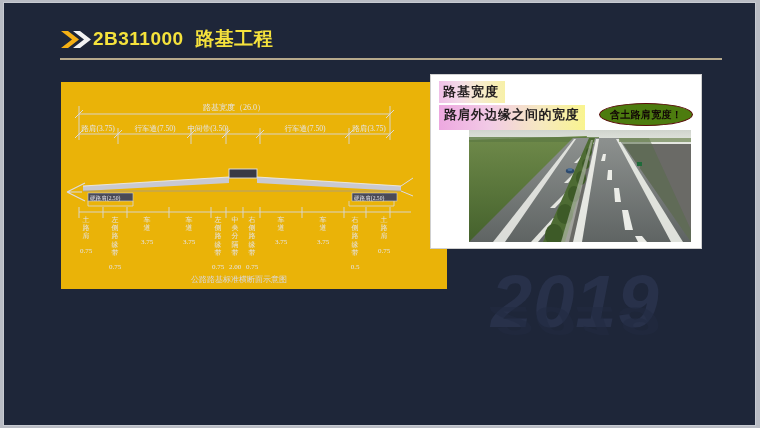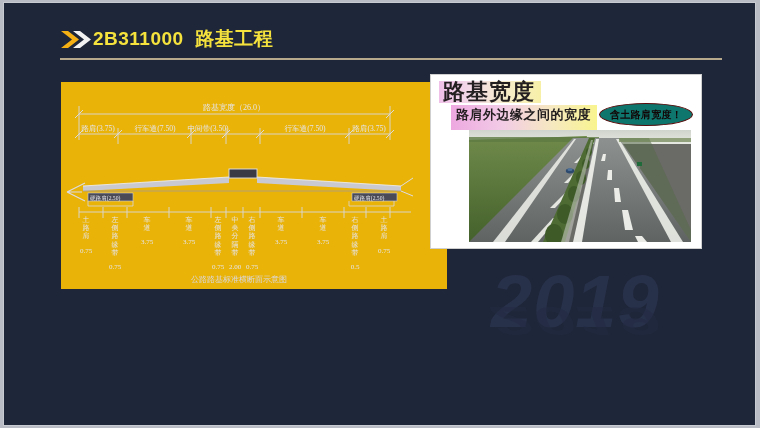--- a/index.html
+++ b/index.html
@@ -70,36 +70,36 @@
     width: 272px; height: 175px;
     background: #ffffff;
     border: 1px solid #cfcfcf;
   }
   #rt-title-wrap {
     position: absolute; left: 8px; top: 6px;
     padding: 0 6px 0 4px;
     background: linear-gradient(90deg,#f0c0e8 0%, #f3d9e8 30%, #f6eccd 62%, #f7f0a8 100%);
   }
   #rt-title {
-    font-size: 22px; font-weight: bold; color: #231f20;
+    font-size: 13px; font-weight: bold; color: #231f20;
     letter-spacing: 1px; line-height: 22px; white-space: nowrap;
   }
   #rt-sub-wrap {
-    position: absolute; left: 20px; top: 30px;
+    position: absolute; left: 8px; top: 30px;
     padding: 0 6px 6px 5px;
     background: linear-gradient(90deg,#eda8e0 0%, #f2cbe6 35%, #f6e9bf 70%, #f9f48f 100%);
   }
   #rt-sub {
     font-size: 13px; font-weight: bold; color: #231f20;
     letter-spacing: .5px; line-height: 19px; white-space: nowrap;
   }
   #badge {
     position: absolute; left: 168px; top: 28px;
     width: 94px; height: 23px;
-    background: #0f766e;
+    background: #4d7c0f;
     border: 1px solid #5a0a0a;
     border-radius: 50%;
     display: flex; align-items: center; justify-content: center;
   }
   #badge span {
     font-size: 10px; font-weight: bold; color: #120606;
     letter-spacing: .3px; white-space: nowrap;
   }
   #photo {
     position: absolute; left: 38px; top: 55px;

